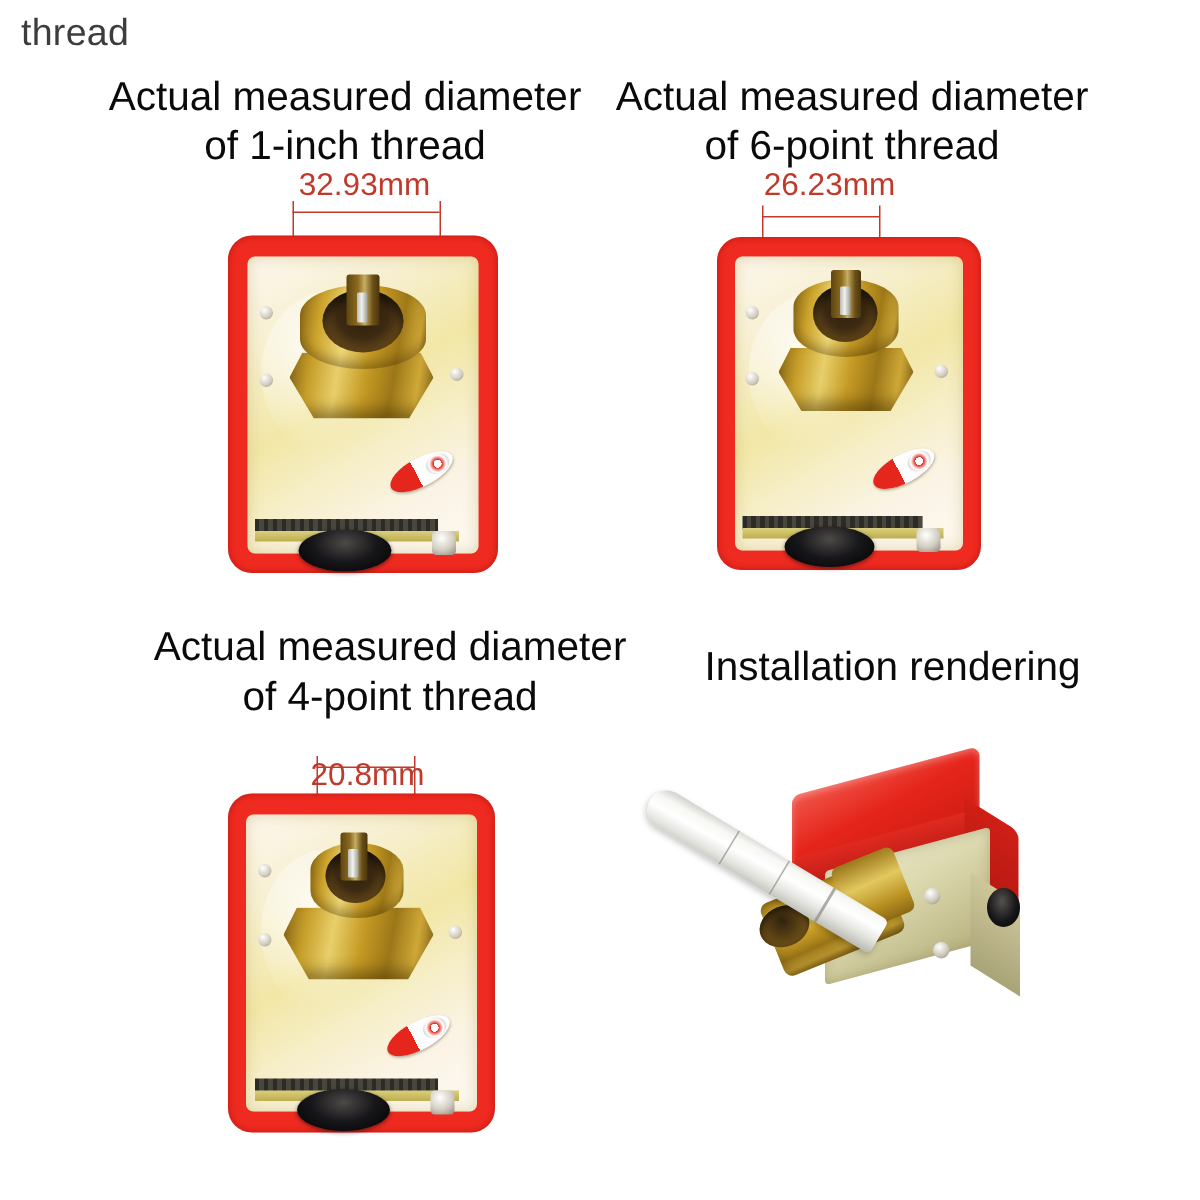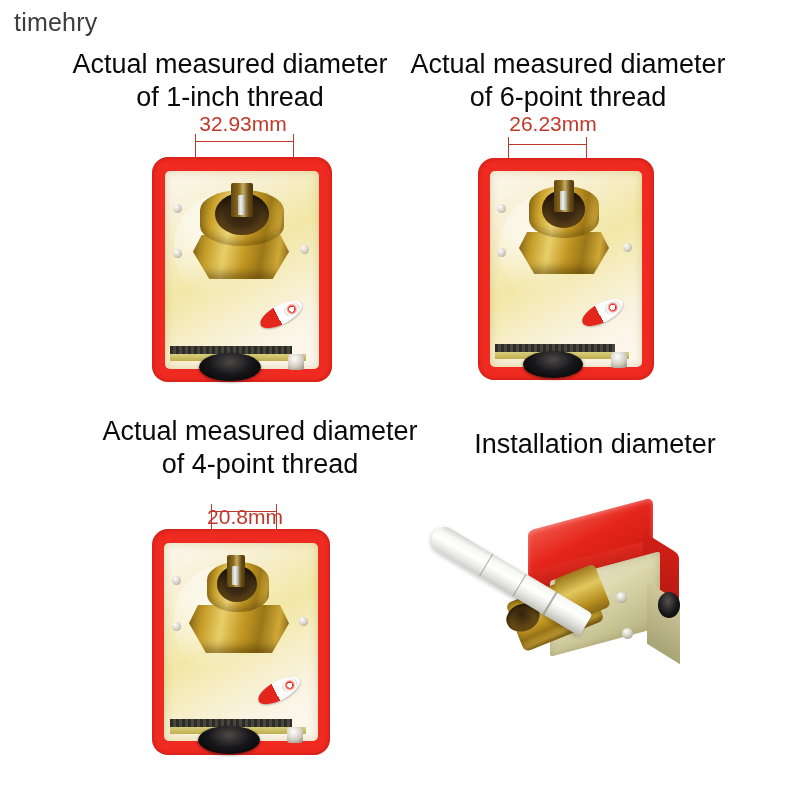--- a/index.html
+++ b/index.html
@@ -82,21 +82,21 @@
       box-shadow:0 2px 4px rgba(0,0,0,.22);}
   #render .pseg{position:absolute;top:0;height:100%;width:1.5px;background:rgba(140,140,134,.7);}
   #render .screw2{position:absolute;width:11px;height:11px;border-radius:50%;
       background:radial-gradient(circle at 38% 30%,#fff,#cdc8ba 55%,#8a8577);}
   #render .knob{position:absolute;left:258px;top:92px;width:22px;height:26px;border-radius:50%;
       background:radial-gradient(ellipse at 45% 35%,#55524d,#17161a 55%,#000);}
 </style>
 </head>
 <body>
 
-<div class="abs watermark">timehry</div>
+<div class="abs watermark">thread</div>
 
 <div class="abs" style="left:60px;top:48px;width:340px;">
   <div class="caption">Actual measured diameter
 of 1-inch thread</div>
 </div>
 <div class="abs dim-label" style="left:193px;top:112px;width:100px;">32.93mm</div>
 <div class="abs" style="left:0;top:0;">
   <div class="dim-bar" style="left:195px;top:141px;width:98px;"></div>
   <div class="dim-tick" style="left:195px;top:134px;height:52px;"></div>
   <div class="dim-tick" style="left:293px;top:134px;height:52px;"></div>
@@ -178,21 +178,21 @@
   <div class="label" style="left:104px;top:152px;width:46px;height:19px;">
     <div class="dot" style="right:6%;"></div>
   </div>
   <div class="strip" style="left:18px;top:190px;width:122px;height:9px;"></div>
   <div class="base" style="left:18px;top:198px;width:136px;height:7px;"></div>
   <div class="grommet" style="left:46px;top:197px;width:62px;height:28px;"></div>
   <div class="screw" style="left:135px;top:198px;width:16px;height:16px;"></div>
 </div>
 
 <div class="abs" style="left:440px;top:428px;width:310px;">
-  <div class="caption">Installation diameter</div>
+  <div class="caption">Installation rendering</div>
 </div>
 <div id="render" style="left:400px;top:500px;width:300px;height:290px;">
   <div class="cover"></div>
   <div class="cover-front"></div>
   <div class="cover-side"></div>
   <div class="body"></div>
   <div class="body-side"></div>
   <div class="knob"></div>
   <div class="screw2" style="left:216px;top:92px;"></div>
   <div class="screw2" style="left:222px;top:128px;"></div>

